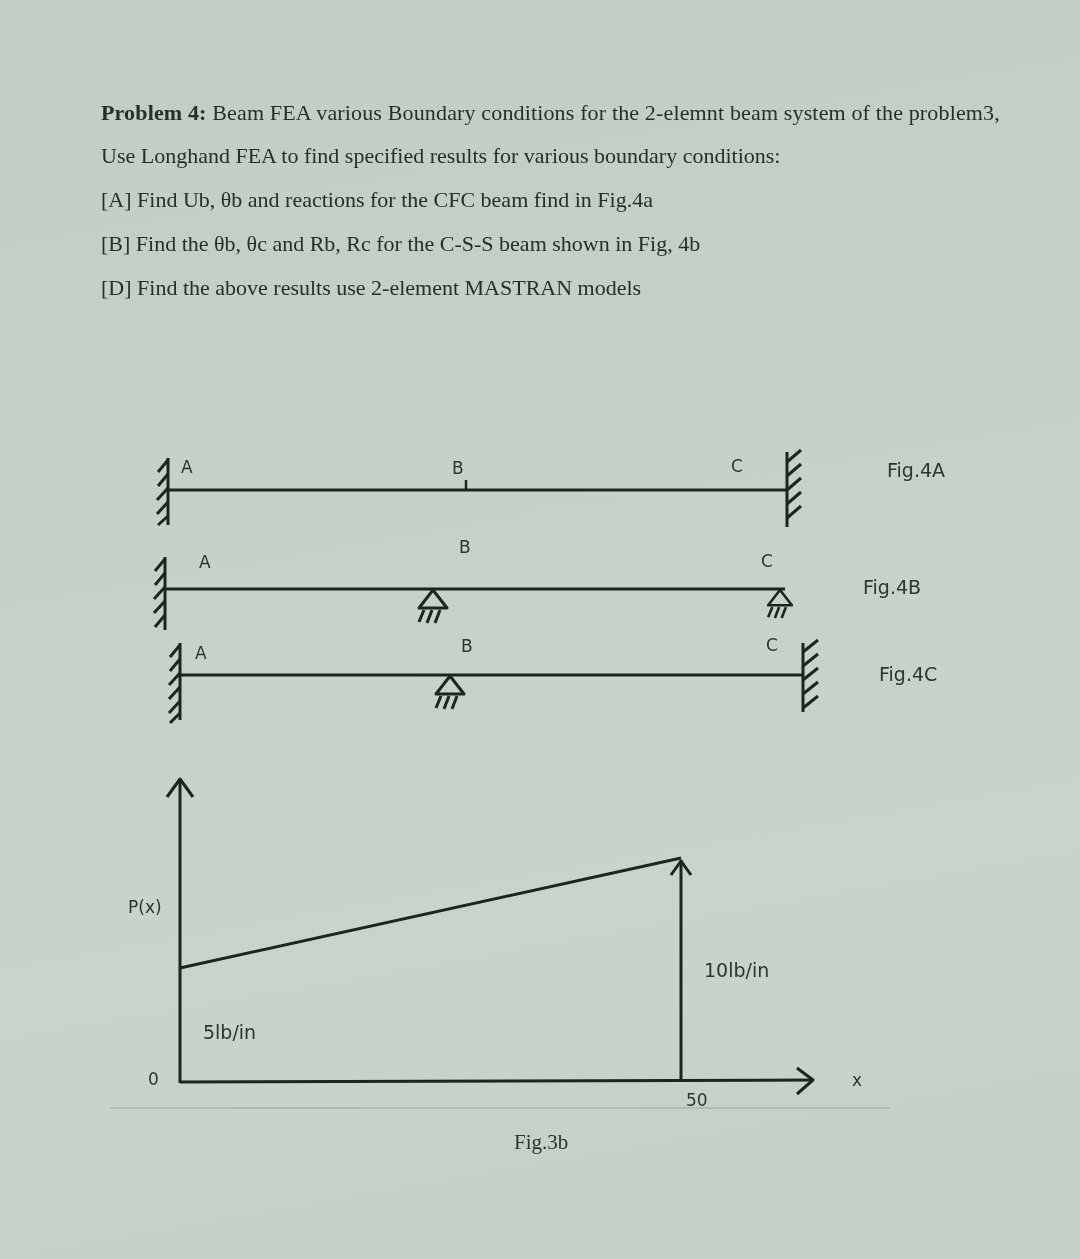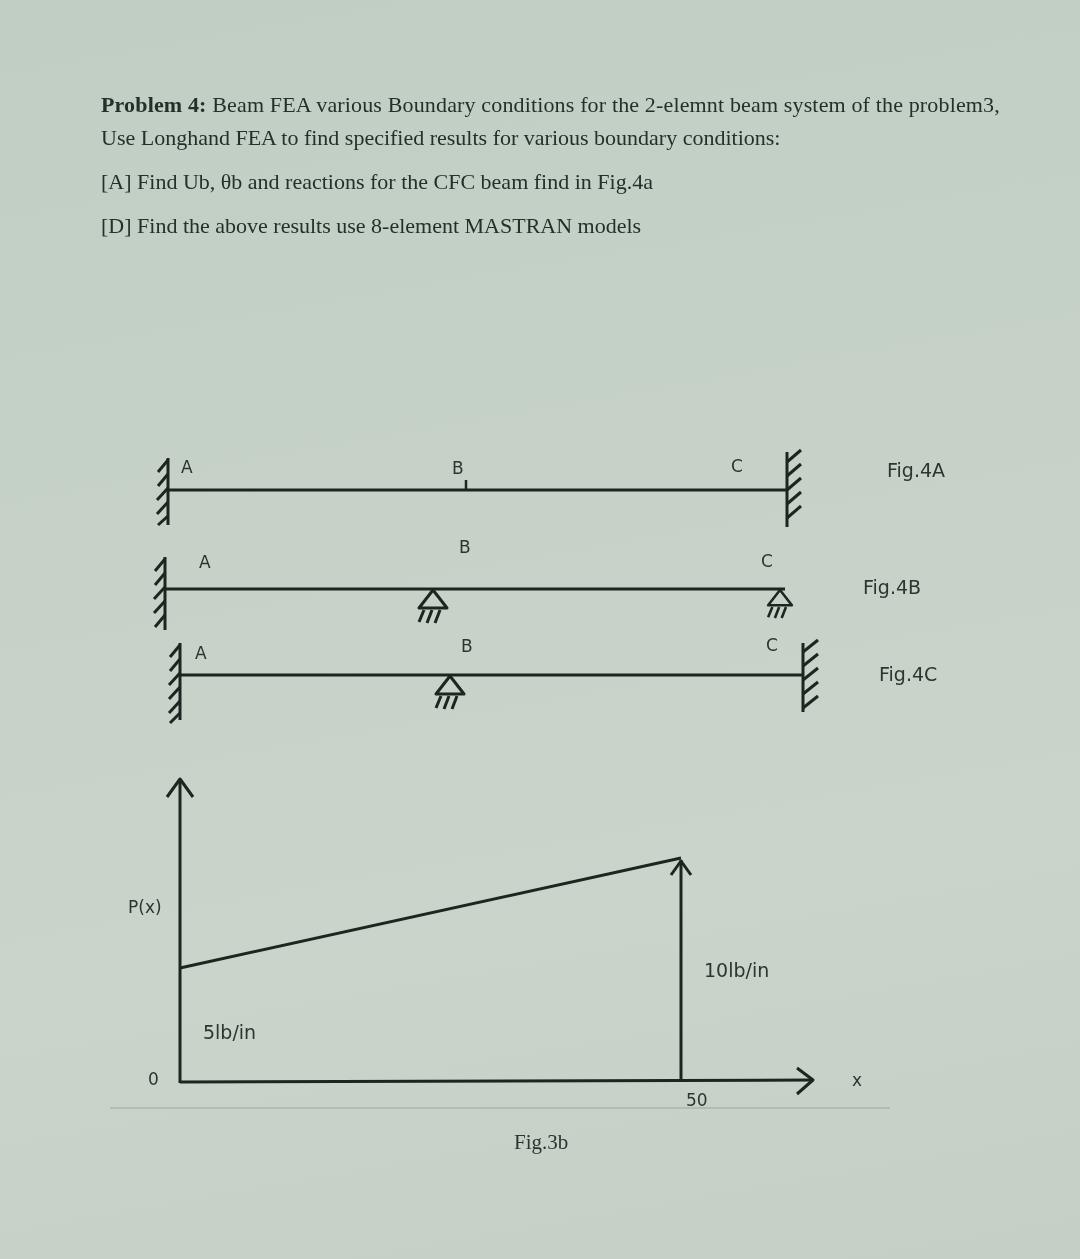--- a/index.html
+++ b/index.html
@@ -23,25 +23,27 @@
       font-family: "Liberation Serif", "DejaVu Serif", serif;
       font-size: 22px;
       color: #243029;
     }
     .problem p {
       margin: 0;
       line-height: 33px;
     }
     .problem .heading {
       letter-spacing: 0.15px;
+      margin-top: 8px;
     }
     .problem .heading b {
       font-weight: bold;
     }
     .problem .intro {
+      margin-top: 10px;
     }
     .task {
       margin-top: 11px !important;
     }
     .figure-svg {
       position: absolute;
       left: 0;
       top: 0;
     }
     .sans-label {
@@ -56,21 +58,22 @@
       white-space: pre;
     }
   </style>
 </head>
 <body>
 
 <div class="problem">
   <p class="heading"><b>Problem 4:</b><span> Beam FEA various Boundary conditions for the 2-elemnt beam system of the problem3,</span></p>
   <p class="intro">Use Longhand FEA to find specified results for various boundary conditions:</p>
   <p class="task"><span>[A]</span><span> Find Ub, θb and reactions for the CFC beam find in Fig.4a</span></p>
-  <p class="task"><span>[D]</span><span> Find the above results use 8-element MASTRAN models</span></p>
+  <p class="task"><span>[B]</span><span> Find the θb, θc and Rb, Rc for the C-S-S beam shown in Fig, 4b</span></p>
+  <p class="task"><span>[D]</span><span> Find the above results use 2-element MASTRAN models</span></p>
 </div>
 
 <svg class="figure-svg" width="1080" height="1259" viewBox="0 0 1080 1259">
   <defs>
     <g id="pin-support">
       <polygon points="0,0 -14,18 14,18" fill="none" stroke="#1c2520" stroke-width="3" stroke-linejoin="round"></polygon>
       <line x1="-9" y1="20" x2="-14" y2="32" stroke="#1c2520" stroke-width="3"></line>
       <line x1="-1" y1="20" x2="-6" y2="33" stroke="#1c2520" stroke-width="3"></line>
       <line x1="7" y1="20" x2="2" y2="33" stroke="#1c2520" stroke-width="3"></line>
     </g>

